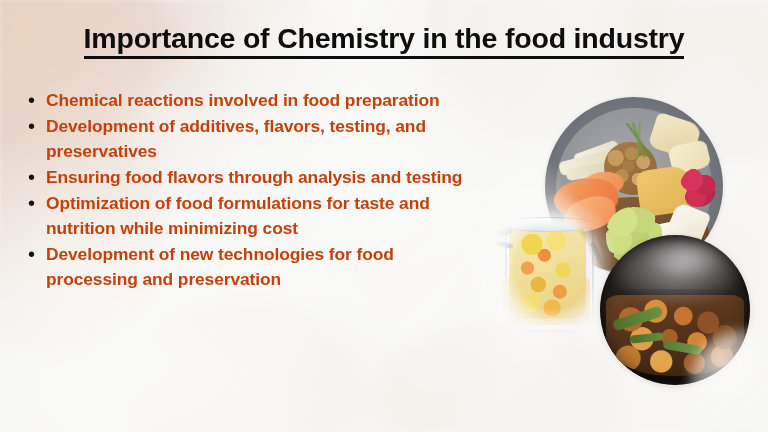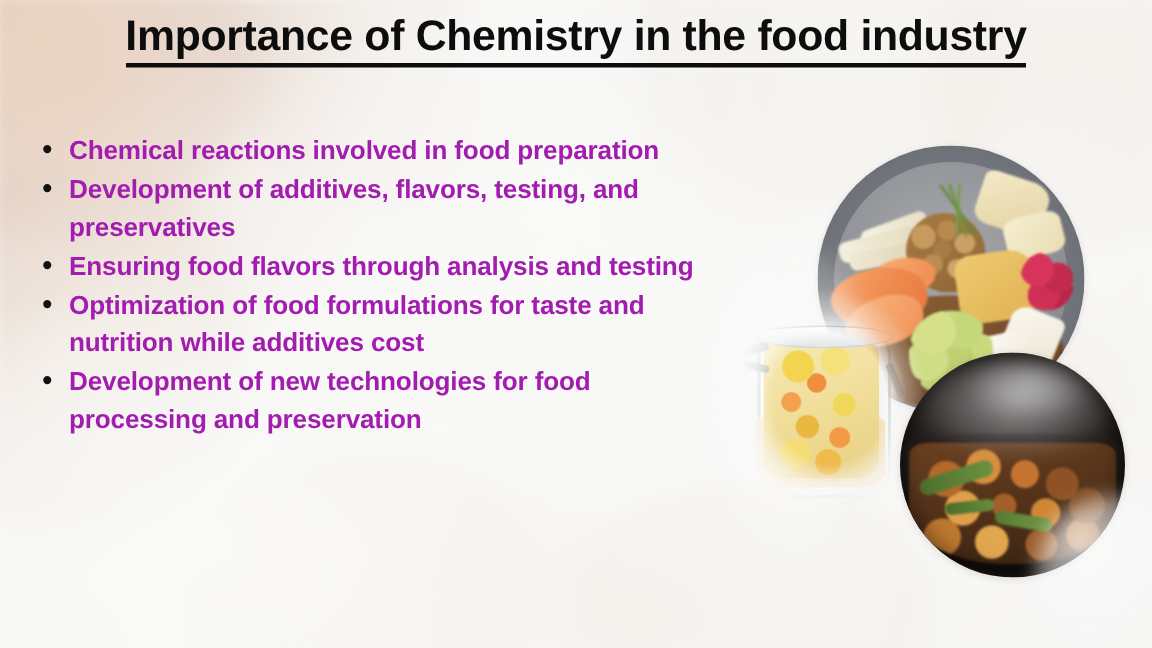--- a/index.html
+++ b/index.html
@@ -57,36 +57,37 @@
   
   .title-wrap{position:absolute;left:0;top:8px;width:768px;text-align:center;}
   .title{
     display:inline-block;
     font-family:"Liberation Sans",sans-serif;
     font-size:28.5px;font-weight:700;color:#0d0d0d;
     letter-spacing:-.2px;line-height:1.15;
     border-bottom:3.2px solid #0d0d0d;
     padding-bottom:1px;
     white-space:nowrap;
+    margin-top:14px;
   }
 
   
   .bullets{position:absolute;left:28px;top:88px;width:452px;}
   .bullet{
     display:flex;align-items:flex-start;
     margin-bottom:1px;
   }
   .bullet-dot{
     flex:0 0 auto;width:18px;
     font-size:20px;line-height:25px;color:#111;text-align:left;
   }
   .bullet-text{
     flex:1 1 auto;
     font-family:"Liberation Sans",sans-serif;
-    font-size:17.4px;font-weight:700;color:#a21caf;
+    font-size:17.4px;font-weight:700;color:#c2410c;
     line-height:25px;letter-spacing:-.1px;
   }
 
   
   .photos{position:absolute;left:0;top:0;width:768px;height:432px;}
   .photo{position:absolute;border-radius:50%;overflow:hidden;}
 
   
   .photo-board{left:545px;top:97px;width:178px;height:178px;
     box-shadow:0 1px 5px rgba(0,0,0,.10);}
@@ -276,21 +277,21 @@
     <div class="bullet">
       <span class="bullet-dot">•</span>
       <span class="bullet-text">Development of additives, flavors, testing, and preservatives</span>
     </div>
     <div class="bullet">
       <span class="bullet-dot">•</span>
       <span class="bullet-text">Ensuring food flavors through analysis and testing</span>
     </div>
     <div class="bullet">
       <span class="bullet-dot">•</span>
-      <span class="bullet-text">Optimization of food formulations for taste and nutrition while additives cost</span>
+      <span class="bullet-text">Optimization of food formulations for taste and nutrition while minimizing cost</span>
     </div>
     <div class="bullet">
       <span class="bullet-dot">•</span>
       <span class="bullet-text">Development of new technologies for food processing and preservation</span>
     </div>
   </div>
 
   <div class="photos">
 
     <div class="photo photo-board">

